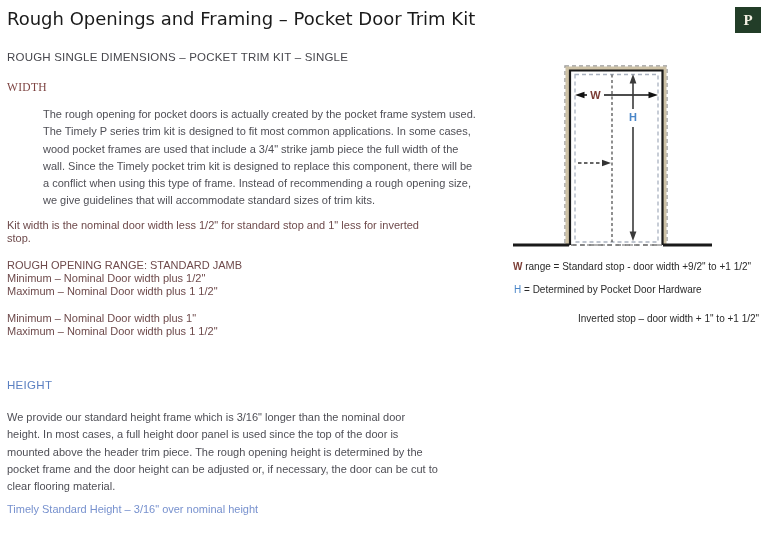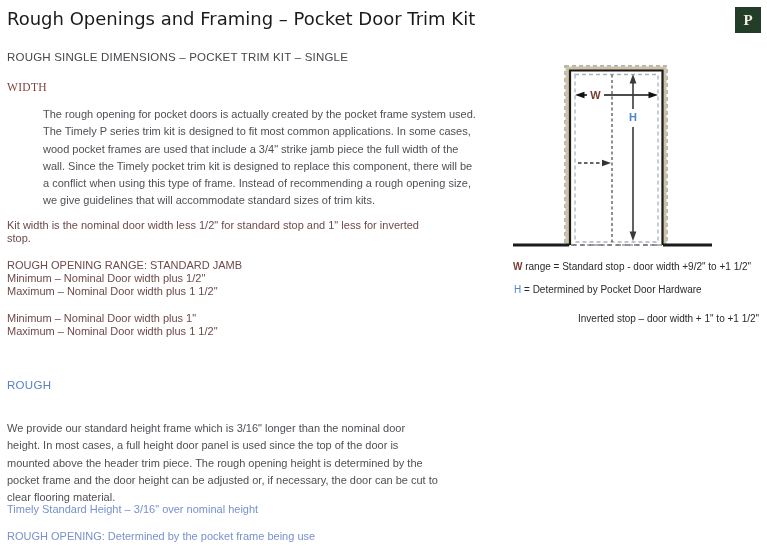--- a/index.html
+++ b/index.html
@@ -14,21 +14,21 @@
   #subtitle{left:7px;top:51px;font-size:11.5px;color:#47474d;letter-spacing:.2px;white-space:nowrap;}
   .sec-heading{font-size:11.5px;letter-spacing:.3px;white-space:nowrap;}
   #width-heading{left:7px;top:81px;color:#7d4341;font-family:Liberation Serif, serif;}
   #height-heading{left:7px;top:379px;color:#5b80c2;}
   .para{font-size:11px;line-height:17.3px;}
   #width-intro{left:7px;top:106px;color:#4f4f56;margin-left:36px;}
   #kit-width{left:7px;top:219px;color:#6e4a4b;line-height:13.4px;}
   .jamb{left:7px;font-size:11px;line-height:13.2px;color:#6e4a4b;white-space:nowrap;}
   #std-jamb{top:259px;}
   #inv-jamb{top:312px;}
-  #height-body{left:7px;top:420px;color:#4f4f56;}
+  #height-body{left:7px;top:409px;color:#4f4f56;}
   .blue-note{left:7px;font-size:11px;color:#7791ce;white-space:nowrap;}
   #std-height-note{top:503px;}
   #rough-opening-note{top:530px;}
   #diagram-svg{left:510px;top:55px;}
   .cap{font-size:10px;color:#2a2a2a;white-space:nowrap;line-height:12px;}
   #cap-w1{left:513px;top:261px;}
   #cap-w2{left:578px;top:273px;margin-top:40px;}
   #cap-h{left:514px;top:284px;}
   .capW{color:#7b3c34;font-weight:bold;}
   .capH{color:#4a86c8;}
@@ -62,31 +62,30 @@
     <div>ROUGH OPENING RANGE: STANDARD JAMB</div>
     <div>Minimum – Nominal Door width plus 1/2"</div>
     <div>Maximum – Nominal Door width plus 1 1/2"</div>
   </div>
 
   <div id="inv-jamb" class="abs jamb">
     <div>Minimum – Nominal Door width plus 1"</div>
     <div>Maximum – Nominal Door width plus 1 1/2"</div>
   </div>
 
-  <div id="height-heading" class="abs sec-heading">ROUGH</div>
+  <div id="height-heading" class="abs sec-heading">HEIGHT</div>
 
   <div id="height-body" class="abs para pre">We provide our standard height frame which is 3/16" longer than the nominal door
 height. In most cases, a full height door panel is used since the top of the door is
 mounted above the header trim piece. The rough opening height is determined by the
 pocket frame and the door height can be adjusted or, if necessary, the door can be cut to
 clear flooring material.</div>
 
   <div id="std-height-note" class="abs blue-note">Timely Standard Height – 3/16" over nominal height</div>
 
-  <div id="rough-opening-note" class="abs blue-note">ROUGH OPENING: Determined by the pocket frame being use</div>
 
   <svg id="diagram-svg" class="abs" width="232" height="196" viewBox="0 0 232 196">
 
     <rect x="55" y="11" width="102" height="179" fill="none" stroke="#9a9a9a" stroke-width="1.4" stroke-dasharray="4 3"></rect>
 
     <path d="M 57.5 190 L 57.5 13.5 L 154.5 13.5 L 154.5 190" fill="none" stroke="#cec2a6" stroke-width="4"></path>
 
     <path d="M 60 190 L 60 15.5 L 152.5 15.5 L 152.5 190" fill="none" stroke="#1a1a1a" stroke-width="2.2"></path>
 
     <rect x="65" y="19.5" width="83" height="167.5" fill="none" stroke="#aab2c0" stroke-width="1.3" stroke-dasharray="4 3"></rect>

